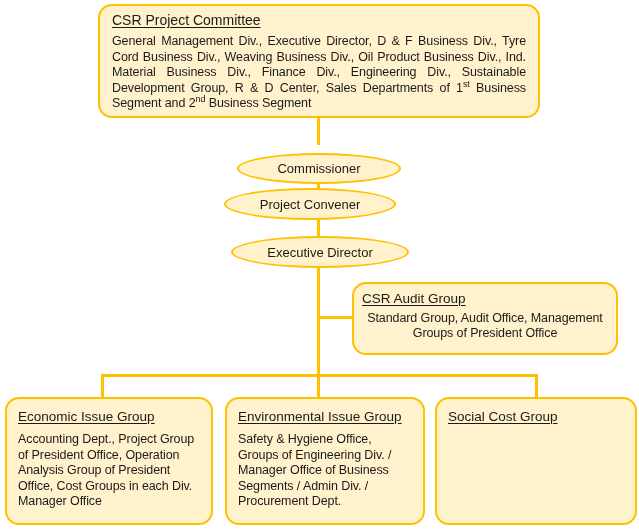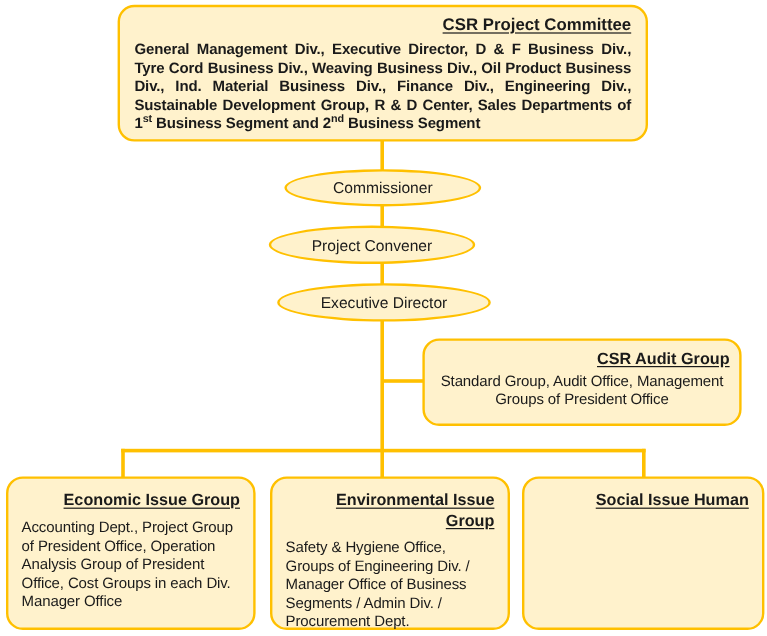--- a/index.html
+++ b/index.html
@@ -23,36 +23,36 @@
   .rect { border-radius: 14px; }
   .ellipse {
     border-radius: 50%;
     display: flex;
     align-items: center;
     justify-content: center;
     font-size: 13px;
     white-space: nowrap;
   }
   .title {
-    font-weight: bold;
-    text-align: right;
+    font-weight: normal;
+    text-align: left;
     text-decoration: underline;
     text-underline-offset: 2px;
     font-size: 13.5px;
     line-height: 17px;
   }
   .body { font-size: 12.5px; line-height: 15.5px; letter-spacing: -0.1px; }
-  .justify { text-align: justify; font-weight: bold; }
+  .justify { text-align: justify; }
   .center { text-align: center; }
   sup.ss { font-size: 9px; line-height: 0; }
 
   #committee-box { left: 98px; top: 4px; width: 442px; height: 114px; padding: 6px 12px 6px; }
   #committee-box .title { font-size: 14px; margin-bottom: 5px; }
 
-  #ellipse-commissioner { left: 237px; top: 141px; width: 164px; height: 31px; }
+  #ellipse-commissioner { left: 237px; top: 153px; width: 164px; height: 31px; }
   #ellipse-convener     { left: 224px; top: 188px; width: 172px; height: 32px; }
   #ellipse-director     { left: 231px; top: 236px; width: 178px; height: 32px; }
 
   #audit-box { left: 352px; top: 282px; width: 266px; height: 73px; padding: 6px 8px; }
   #audit-box .title { margin-bottom: 4px; }
   #audit-box .body { line-height: 15px; }
 
   .group-box { top: 397px; height: 128px; padding: 9px 11px; }
   .group-box .title { margin-bottom: 7px; }
   #economic-box      { left: 5px;   width: 208px; }
@@ -104,16 +104,16 @@
 
   <div class="node rect group-box" id="economic-box">
     <div class="title">Economic Issue Group</div>
     <div class="body">Accounting Dept., Project Group of President Office, Operation Analysis Group of President Office, Cost Groups in each Div. Manager Office</div>
   </div>
   <div class="node rect group-box" id="environmental-box">
     <div class="title">Environmental Issue Group</div>
     <div class="body">Safety &amp; Hygiene Office, Groups of Engineering Div. / Manager Office of Business Segments / Admin Div. / Procurement Dept.</div>
   </div>
   <div class="node rect group-box" id="social-box">
-    <div class="title">Social Issue Human</div>
+    <div class="title">Social Cost Group</div>
   </div>
 
 </div>
 
 </body></html>

